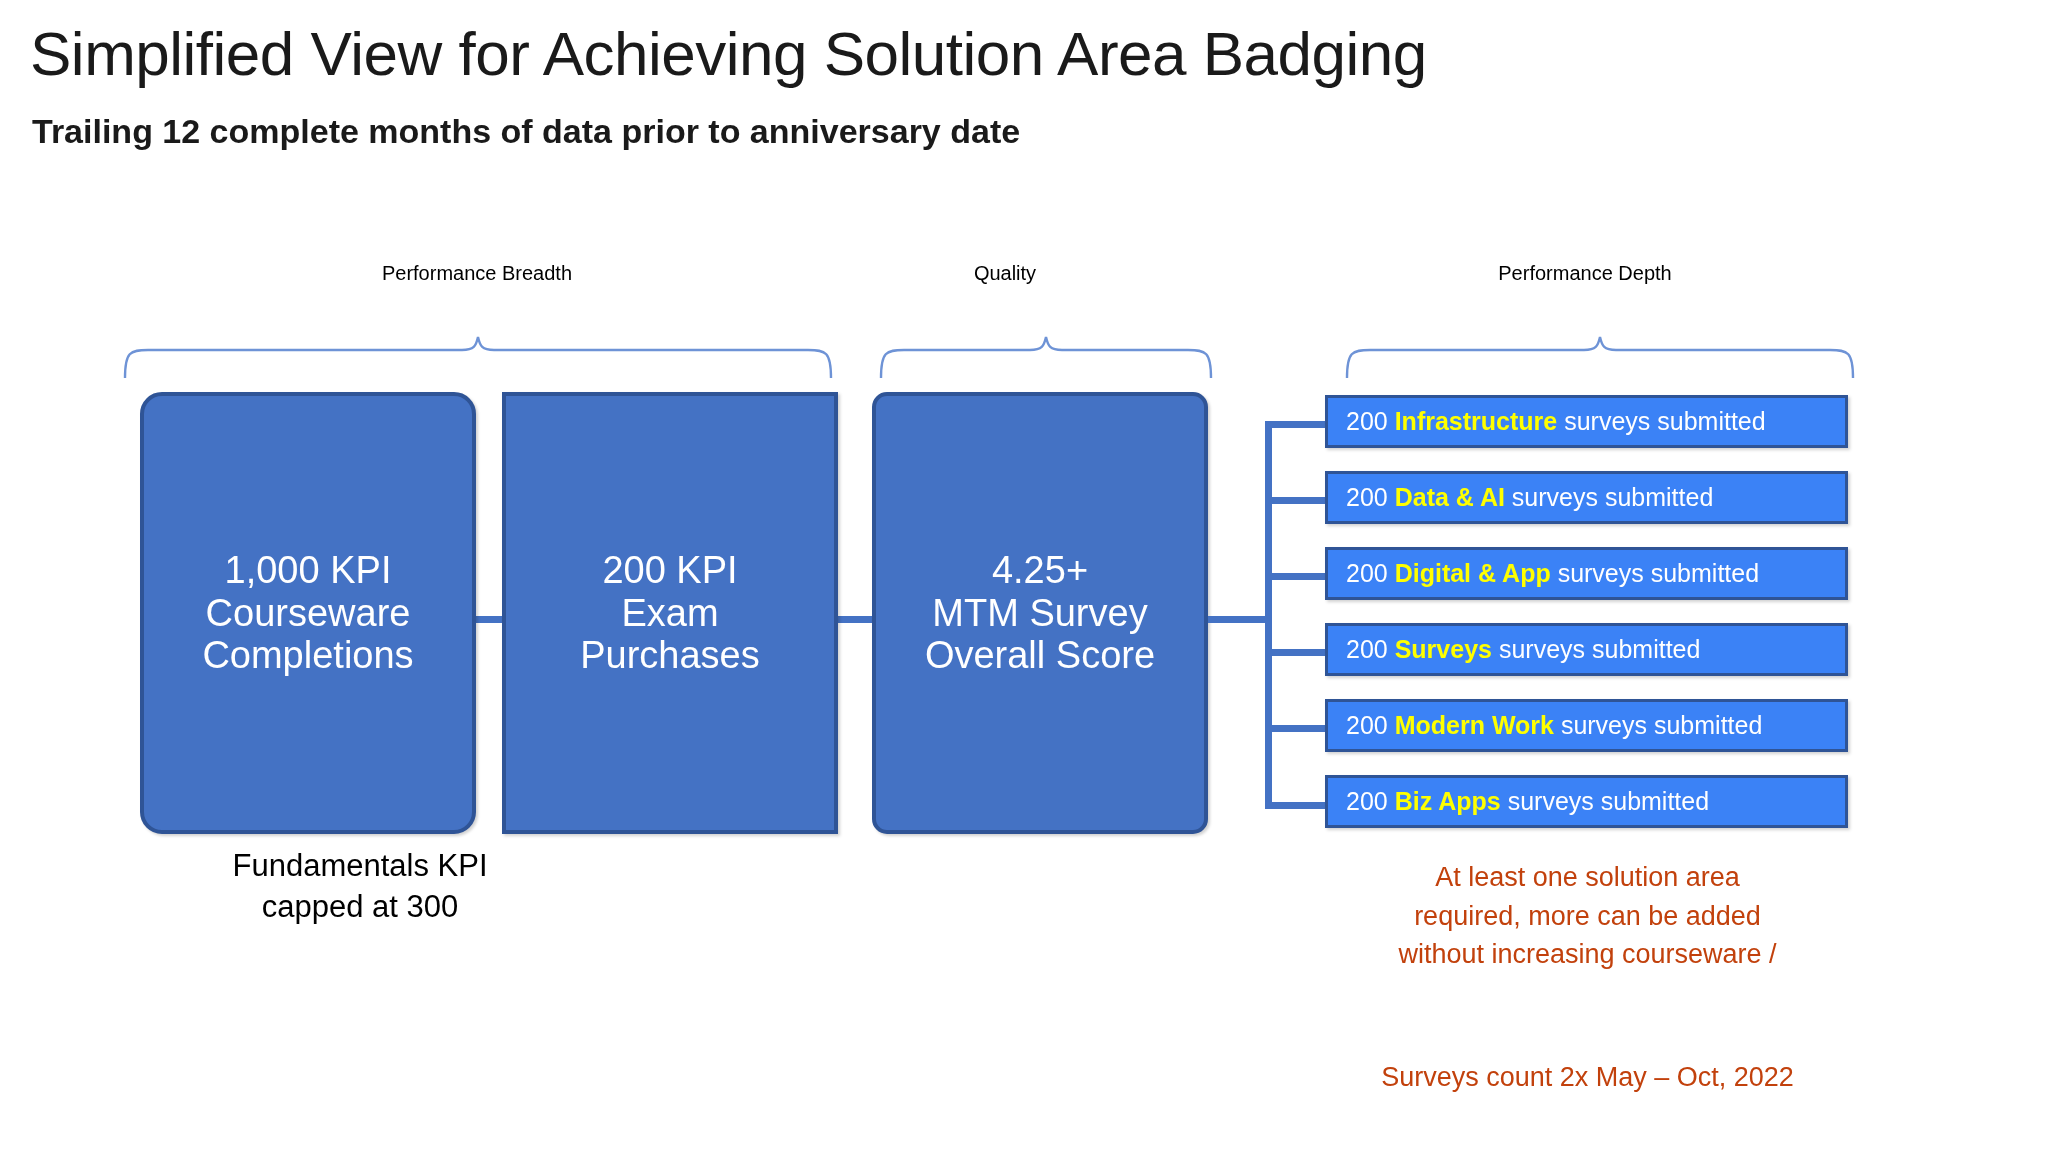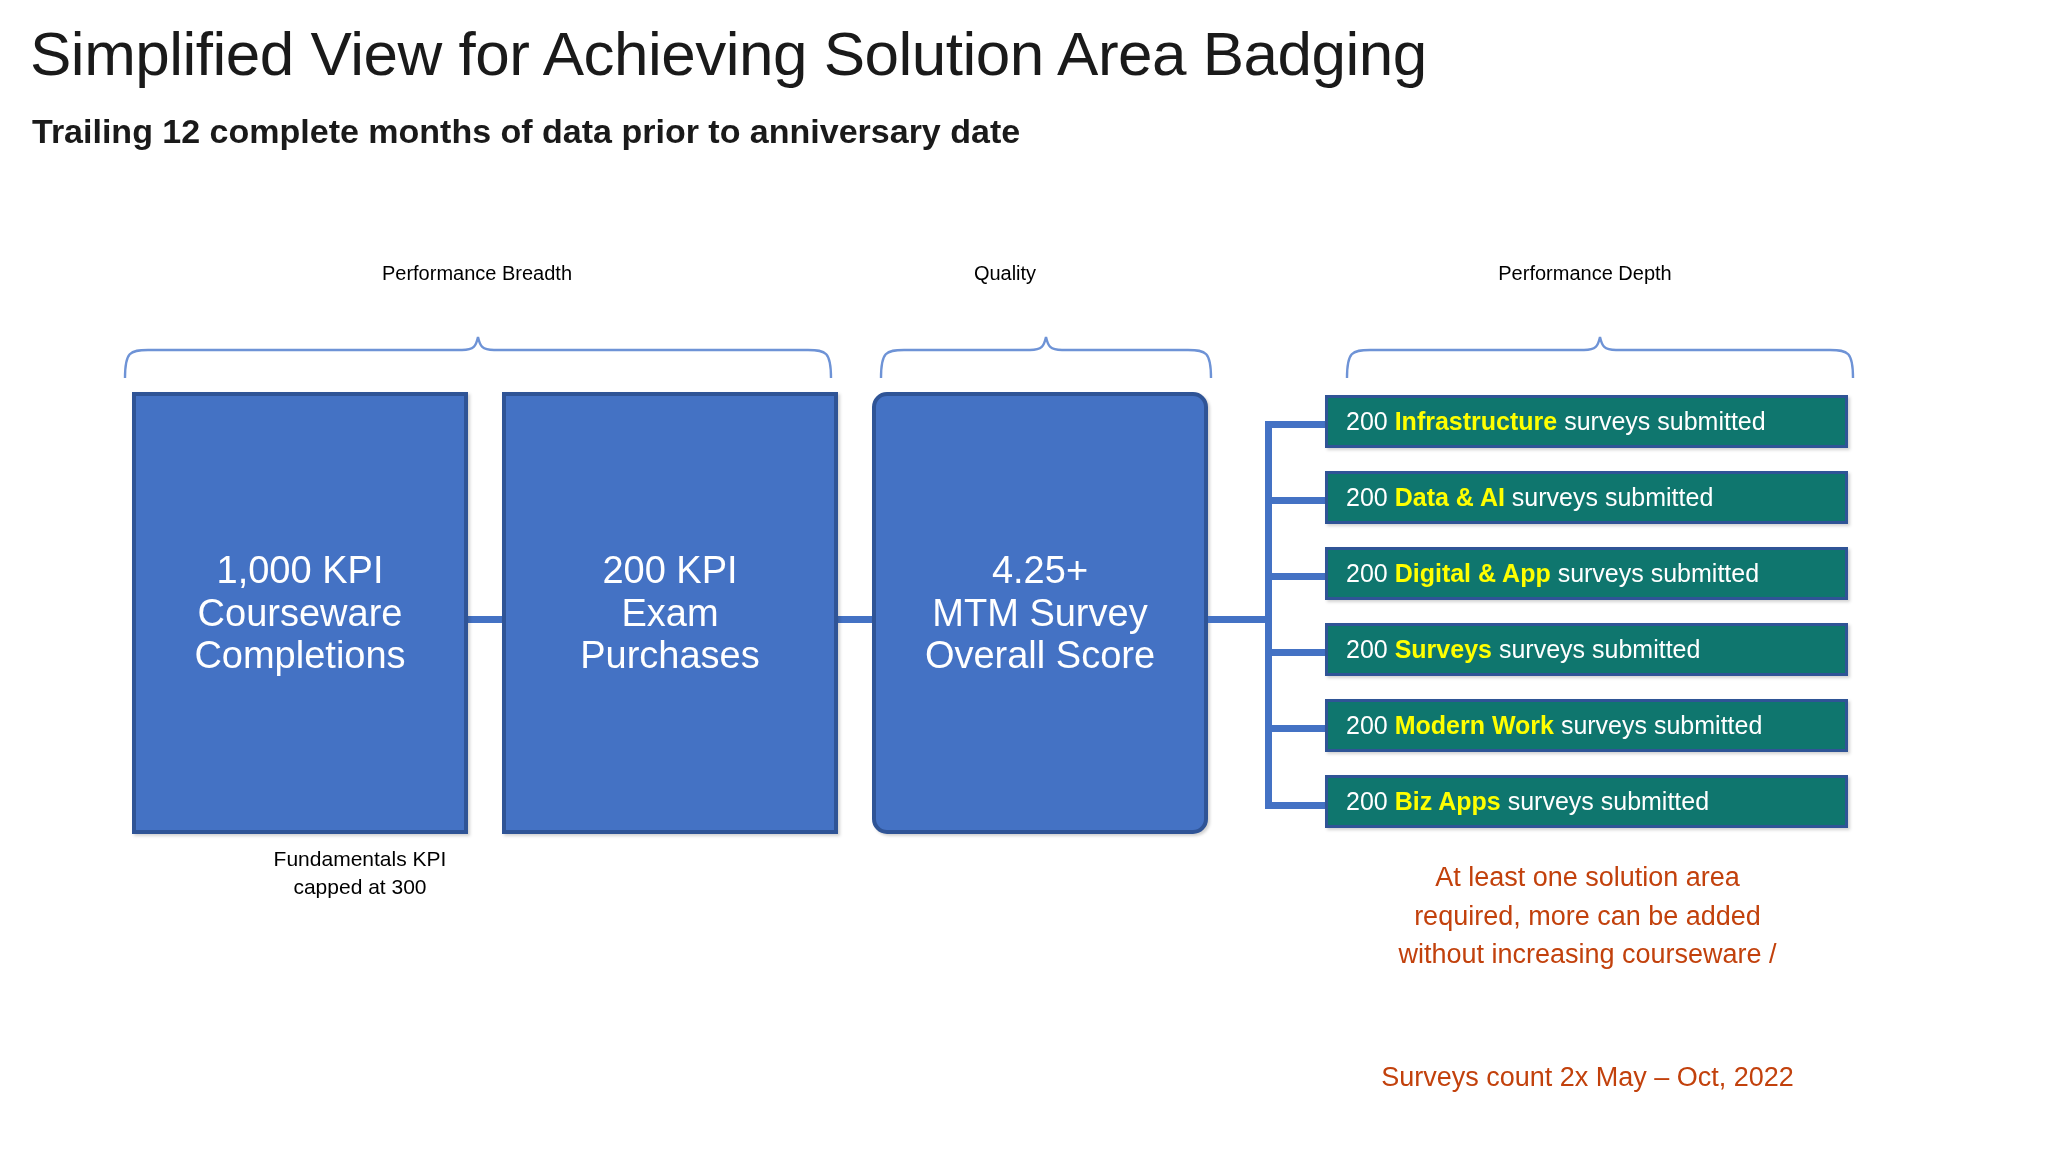--- a/index.html
+++ b/index.html
@@ -81,40 +81,40 @@
   .conn {
     position: absolute;
     background: #4472C4;
   }
   .conn-h { height: 7px; }
   .conn-v { width: 7px; }
 
   
   .sa-bar {
     position: absolute;
-    background: #0f766e;
+    background: #3b82f6;
     border: 3px solid #2F5496;
     box-sizing: border-box;
     color: #ffffff;
     display: flex;
     align-items: center;
     font-size: 25px;
     padding-left: 18px;
     white-space: nowrap;
     box-shadow: 2px 2px 3px rgba(0,0,0,0.18);
   }
   .sa-bar .hl {
     color: #FFFF00;
     font-weight: bold;
   }
 
   
   .footnote {
     position: absolute;
-    font-size: 21px;
+    font-size: 31px;
     text-align: center;
     line-height: 1.33;
     color: #000000;
   }
   .footnote-right {
     position: absolute;
     font-size: 27px;
     text-align: center;
     line-height: 1.43;
     color: #c2410c;
@@ -147,21 +147,21 @@
   <div class="bracket" style="left:1344px; top:336px;">
     <svg width="512" height="42" viewBox="0 0 512 42" fill="none">
       <path d="M3 42 C3 16, 8 14, 26 14 L240 14 C252 14, 254 10, 256 1 C258 10, 260 14, 272 14 L486 14 C504 14, 509 16, 509 42" stroke="#6E93D6" stroke-width="2.4" fill="none" stroke-linecap="round"></path>
     </svg>
   </div>
 
   <div class="conn conn-h" style="left:460px; top:616px; width:48px;"></div>
 
   <div class="conn conn-h" style="left:828px; top:616px; width:46px;"></div>
 
-  <div class="kpi-box" style="left:132px; top:392px; width:336px; height:442px;">
+  <div class="kpi-box" style="left:140px; top:392px; width:336px; height:442px;border-radius:22px;">
     <div class="box-text">
       <div>1,000 KPI</div>
       <div>Courseware</div>
       <div>Completions</div>
     </div>
   </div>
 
   <div class="kpi-box" style="left:502px; top:392px; width:336px; height:442px;">
     <div class="box-text">
       <div>200 KPI</div>

